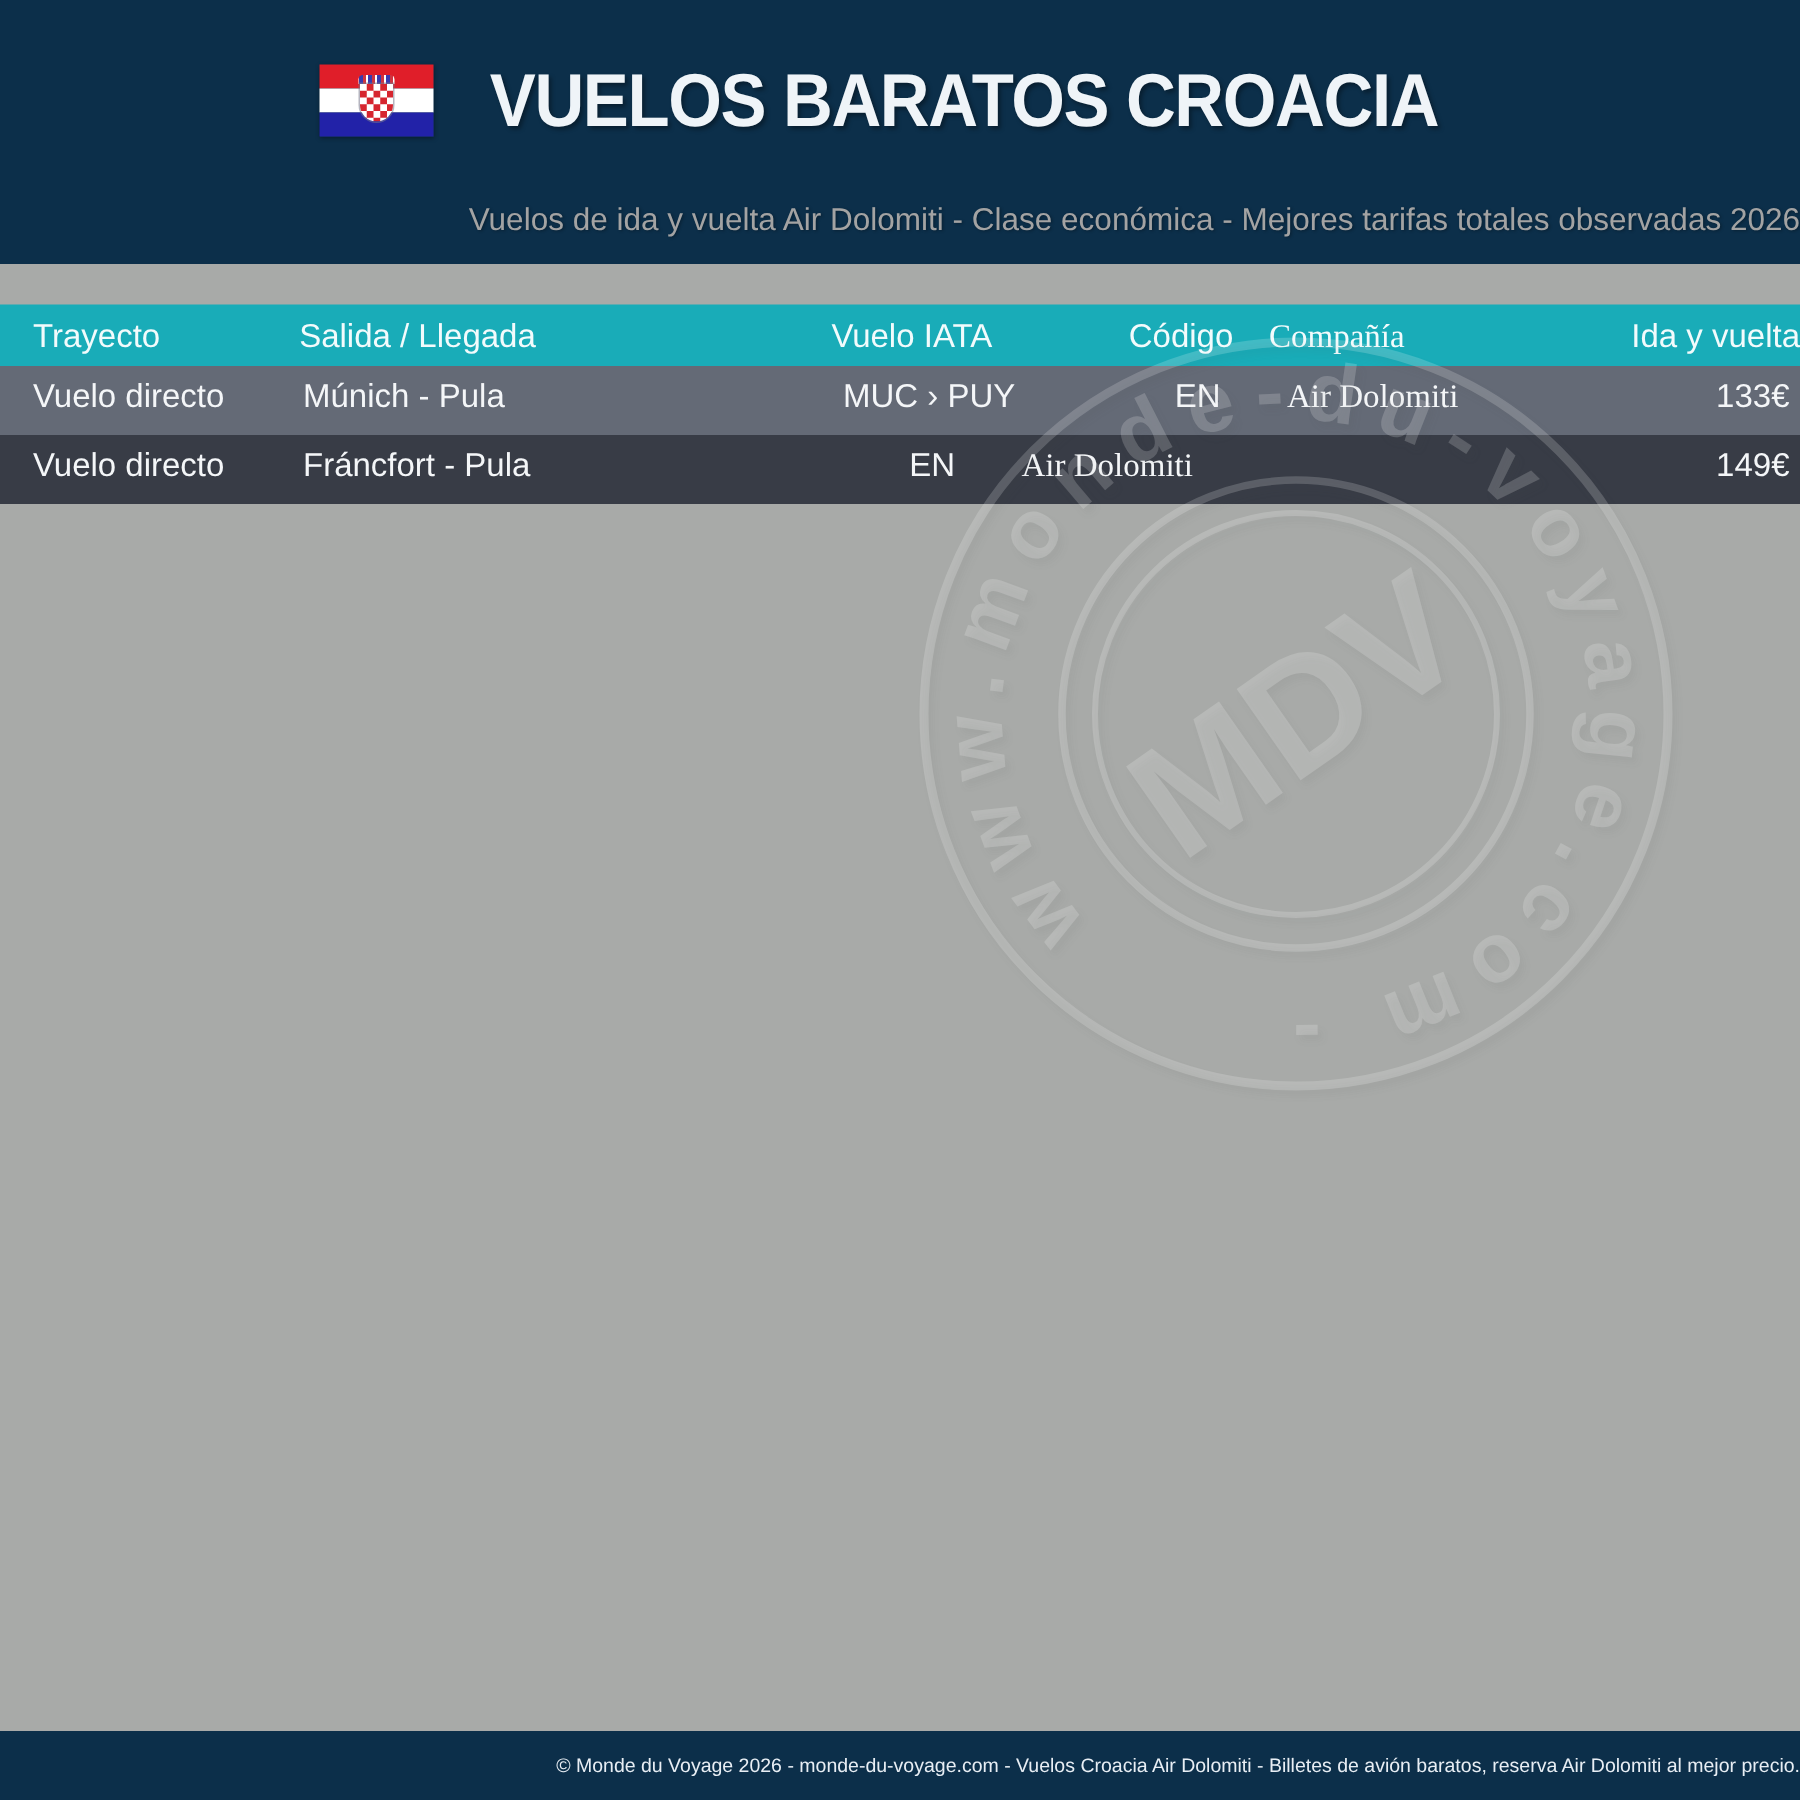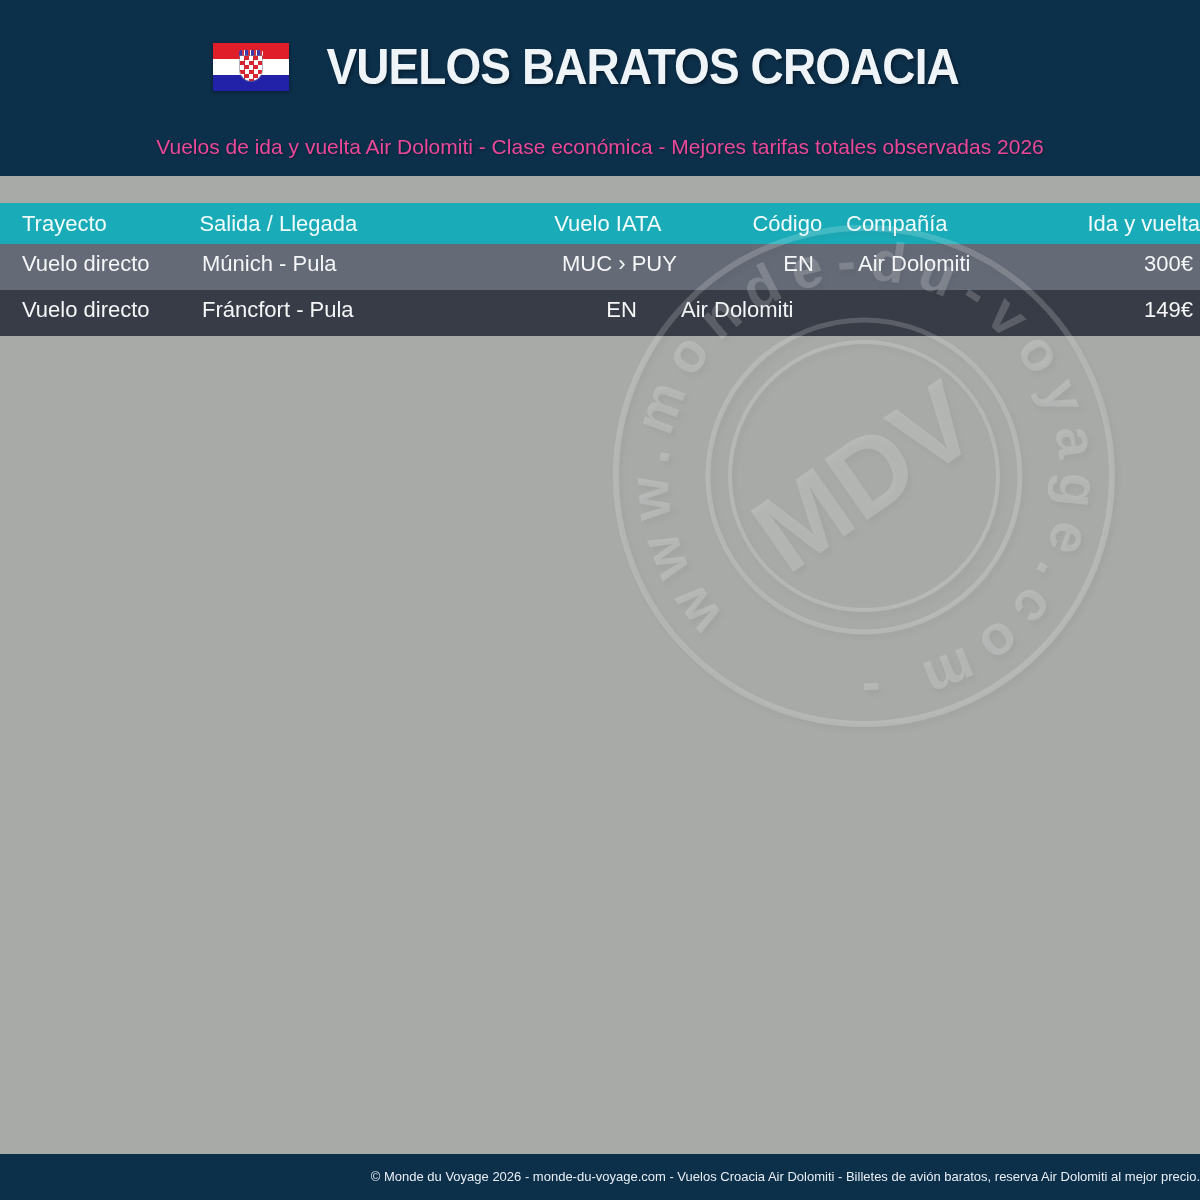--- a/index.html
+++ b/index.html
@@ -24,22 +24,22 @@
   }
   .page-title {
     font-size:50px; font-weight:700; letter-spacing:-1px;
     color:#eff4f8;
     text-shadow:2px 2px 3px rgba(0,0,0,0.35);
     white-space:nowrap;
     transform:scaleX(0.92);
   }
   .subtitle {
     position:absolute; top:135px; left:0;
-    width:100%; text-align:center;
-    font-size:21px; color:#ec4899;
+    width:100%; text-align:right;
+    font-size:21px; color:#a3a3a3;
     text-shadow:1px 1px 2px rgba(0,0,0,0.3);
   }
 
   
   .flag { position:relative; width:76px; height:48px; flex:0 0 auto; box-shadow:0 1px 3px rgba(0,0,0,0.4); }
   .flag .stripe { width:100%; height:16px; }
   .flag .s-red { background:#e01e29; }
   .flag .s-white { background:#ffffff; }
   .flag .s-blue { background:#2222a8; }
   .flag .crown {
@@ -61,21 +61,21 @@
   .fare-table { position:absolute; left:0; top:176px; width:1200px; }
   .trow { display:flex; width:1200px; }
   .thead { height:41px; line-height:41px; background:#19acb8; color:#f2fbfc; font-size:22px;margin-top:27px; }
   .tbody-row { height:46px; line-height:40px; color:#f4f6f8; font-size:22px; }
   .row-odd  { background:#646a76; }
   .row-even { background:#383c46; }
   .c1 { width:202px; padding-left:22px; }
   .c2 { width:360px; }
   .c3 { width:177px; }
   .c4 { width:119px;text-align:center; }
-  .c5 { width:245px; }
+  .c5 { width:245px;font-family:Liberation Serif, serif; }
   .c6 { flex:1; white-space:nowrap; }
   .thead .c6 { overflow:visible; }
   .tbody-row .c6 { text-align:right; padding-right:7px; }
 
   
   .watermark {
     position:absolute; left:514px; top:126px;
     width:700px; height:700px;
     pointer-events:none;
     filter:drop-shadow(3px 4px 2px rgba(70,72,74,0.30));
@@ -119,21 +119,21 @@
     <div class="c4">Código</div>
     <div class="c5">Compañía</div>
     <div class="c6">Ida y vuelta</div>
   </div>
   <div class="trow tbody-row row-odd">
     <div class="c1">Vuelo directo</div>
     <div class="c2">Múnich - Pula</div>
     <div class="c3">MUC › PUY</div>
     <div class="c4">EN</div>
     <div class="c5">Air Dolomiti</div>
-    <div class="c6">300€</div>
+    <div class="c6">133€</div>
   </div>
   <div class="trow tbody-row row-even">
     <div class="c1">Vuelo directo</div>
     <div class="c2">Fráncfort - Pula</div>
     <div class="c4">EN</div>
     <div class="c5">Air Dolomiti</div>
     <div class="c6">149€</div>
   </div>
 </div>
 

